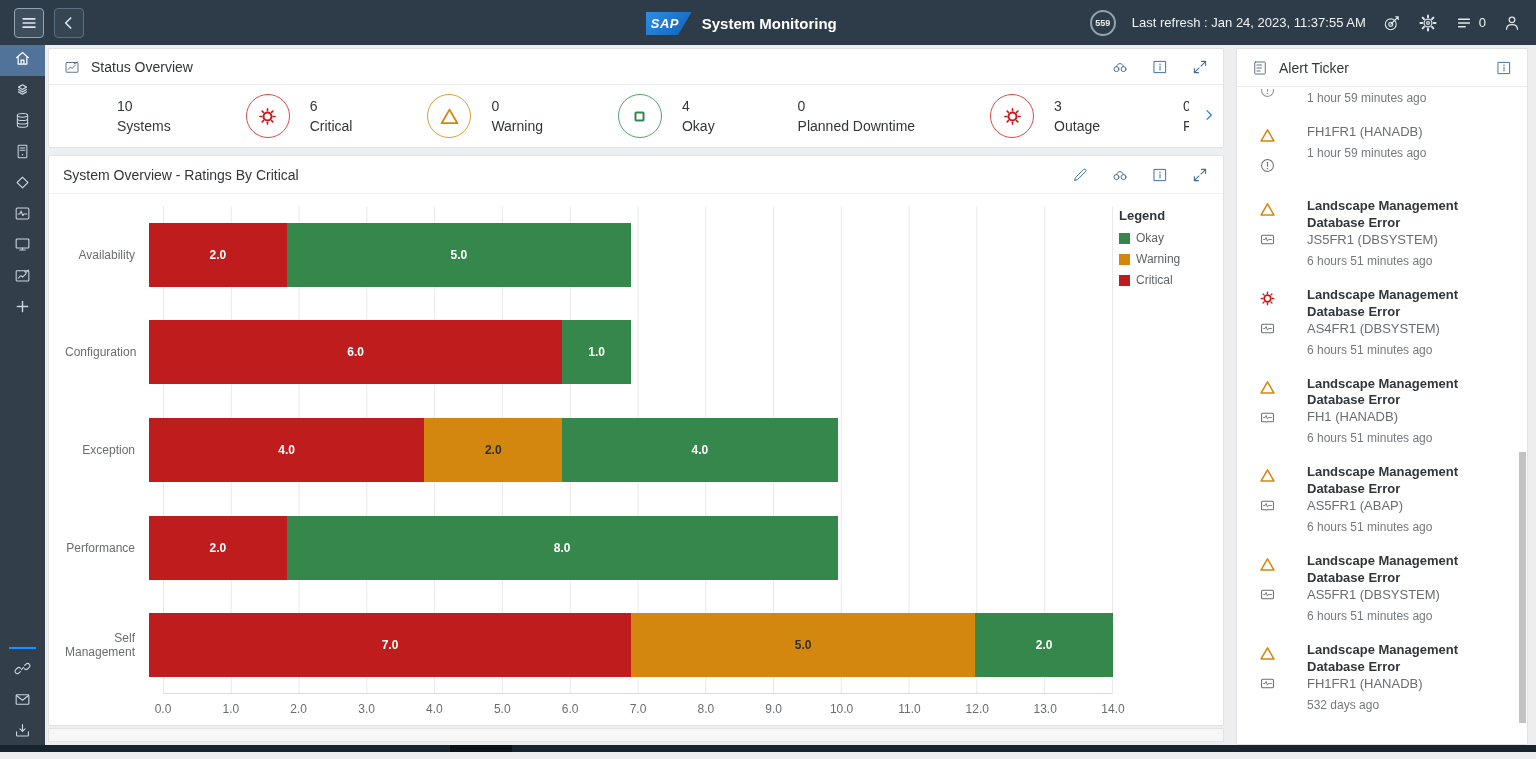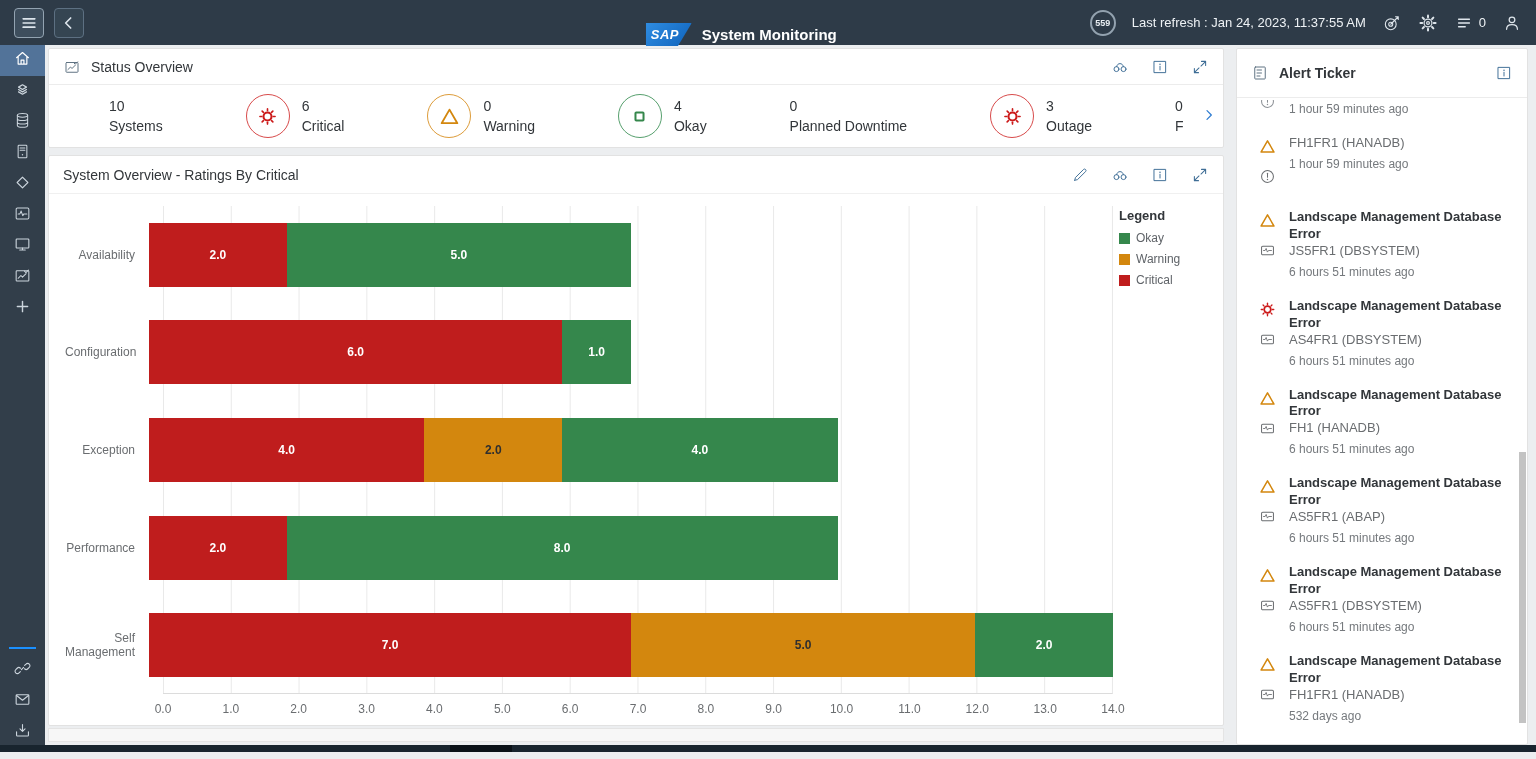--- a/index.html
+++ b/index.html
@@ -4,21 +4,21 @@
 <style>
   * { margin:0; padding:0; box-sizing:border-box; }
   html,body { width:1536px; height:759px; overflow:hidden; font-family:"Liberation Sans", sans-serif; background:#eceef0; }
 
   
   .shell { height:45px; background:#2e3b48; display:flex; align-items:center; padding:0 14px; position:relative; color:#e9eef2; }
   .shell-btn { width:30px; height:30px; border-radius:4px; display:flex; align-items:center; justify-content:center; margin-right:10px; cursor:pointer; }
   .menu-btn { background:#3e4e5d; border:1px solid #93a3b1; }
   .back-btn { background:#35members4552; border:1px solid #5d7082; background:#354552; }
   .shell-btn svg { width:18px; height:18px; color:#dde5ec; }
-  .shell-center { position:absolute; left:50%; top:12px; height:45px; transform:translateX(-64%); display:flex; align-items:center; gap:10px; }
+  .shell-center { position:absolute; left:50%; top:1px; height:45px; transform:translateX(-64%); display:flex; align-items:center; gap:10px; }
   .sap-logo { width:46px; height:23px; background:linear-gradient(135deg,#2f8de2,#0e62bb); clip-path:polygon(0 0,100% 0,70% 100%,0 100%); color:#fff; font-weight:bold; font-style:italic; font-size:13px; display:flex; align-items:center; padding-left:5px; letter-spacing:.5px; }
   .shell-title { font-size:15px; font-weight:600; color:#fff; white-space:nowrap; }
   .shell-right { margin-left:auto; display:flex; align-items:center; gap:16px; }
   .search-wrap { width:400px; height:29px; background:#44566b; border:1px solid #8799a8; border-radius:2px; display:flex; align-items:center; padding:0 8px; }
   .search-wrap input { flex:1; background:transparent; border:none; outline:none; color:#d7dee5; font-style:italic; font-size:13px; font-family:"Liberation Sans",sans-serif; }
   .search-wrap input::placeholder { color:#aab7c2; }
   .search-wrap svg { width:16px; height:16px; color:#e6ecf1; }
   .timer-badge { width:26px; height:26px; border:2px solid #93a2af; border-radius:50%; display:flex; align-items:center; justify-content:center; font-size:9px; font-weight:bold; color:#e9eef2; }
   .refresh-text { font-size:13px; color:#eef2f5; white-space:nowrap; }
   .shell-icon { width:20px; height:20px; color:#dfe6ec; cursor:pointer; display:inline-flex; }
@@ -49,21 +49,21 @@
   
   .status-panel { height:100px; margin-bottom:7px; position:relative; }
   .status-panel .panel-header { height:36px; }
   .status-body { height:62px; display:flex; align-items:center; padding:0 34px 0 60px; gap:10px; justify-content:space-between; overflow:hidden; }
   .st-item { display:flex; align-items:center; gap:12px; cursor:pointer; }
   .st-circle { width:44px; height:44px; border:1.5px solid; border-radius:50%; display:flex; align-items:center; justify-content:center; flex:none; }
   .st-circle svg { width:23px; height:23px; }
   .st-circle.critical { color:#cc1a1a; border-color:#d84b4b; }
   .st-circle.warning { color:#d3870e; border-color:#dd9c3a; }
   .st-circle.okay { color:#35874c; border-color:#57a06e; }
-  .st-count, .st-label { font-size:14px; color:#32363a; line-height:1.45; }
+  .st-count, .st-label { font-size:14px; color:#32363a; line-height:1.45;margin-left:8px; }
   .st-item.partial { width:14px; overflow:hidden; flex:none; }
   .st-chev { position:absolute; right:4px; top:58px; width:18px; height:18px; color:#2c7bd1; cursor:pointer; }
   .st-chev svg { width:16px; height:16px; }
 
   
   .chart-panel { height:571px; display:flex; flex-direction:column; }
   .chart-panel .panel-header { height:38px; border-bottom:1px solid #f0f0f0; }
   .chart-body { flex:1; display:flex; padding:8px 14px 4px 16px; }
   .plot-wrap { flex:1; display:flex; flex-direction:column; }
   .plot { position:relative; height:492px; }
@@ -77,23 +77,23 @@
   .tick { position:absolute; top:8px; transform:translateX(-50%); font-size:12px; color:#6a6d70; }
   .legend { width:96px; padding:6px 0 0 6px; flex:none; }
   .legend-title { font-size:13px; font-weight:bold; color:#32363a; margin-bottom:8px; }
   .lg-entry { display:flex; align-items:center; gap:6px; margin-bottom:7px; font-size:12px; color:#5f6368; }
   .lg-sq { width:11px; height:11px; flex:none; }
 
   .hscroll { height:14px; margin-top:2px; background:#f7f7f7; border:1px solid #e4e4e4; }
 
   
   .alert-panel { height:697px; position:relative; display:flex; flex-direction:column; }
-  .alert-panel .panel-header { height:49px;font-weight:bold; }
+  .alert-panel .panel-header { height:38px; }
   .alert-list { flex:1; overflow:hidden; padding:2px 18px 0 16px; position:relative; }
-  .alert-item { display:flex; gap:8px; padding:9px 0 10px; cursor:pointer; }
+  .alert-item { display:flex; gap:26px; padding:9px 0 10px; cursor:pointer; }
   .a-icons { width:28px; display:flex; flex-direction:column; gap:7px; align-items:center; flex:none; padding-top:2px; }
   .a-sev svg, .a-sec svg, .a-frag svg { width:19px; height:19px; }
   .a-sev.warning { color:#d3870e; }
   .a-sev.critical { color:#cc1a1a; }
   .a-sec { color:#6a6d70; }
   .a-title { font-size:13px; font-weight:bold; color:#32363a; line-height:1.3; }
   .a-system { font-size:13px; color:#6a6d70; }
   .a-time { font-size:12px; color:#75797d; margin-top:7px; }
   .alert-item.partial-top { padding-top:0; }
   .alert-item.partial-top .a-icons { height:12px; overflow:hidden; justify-content:flex-start; }

